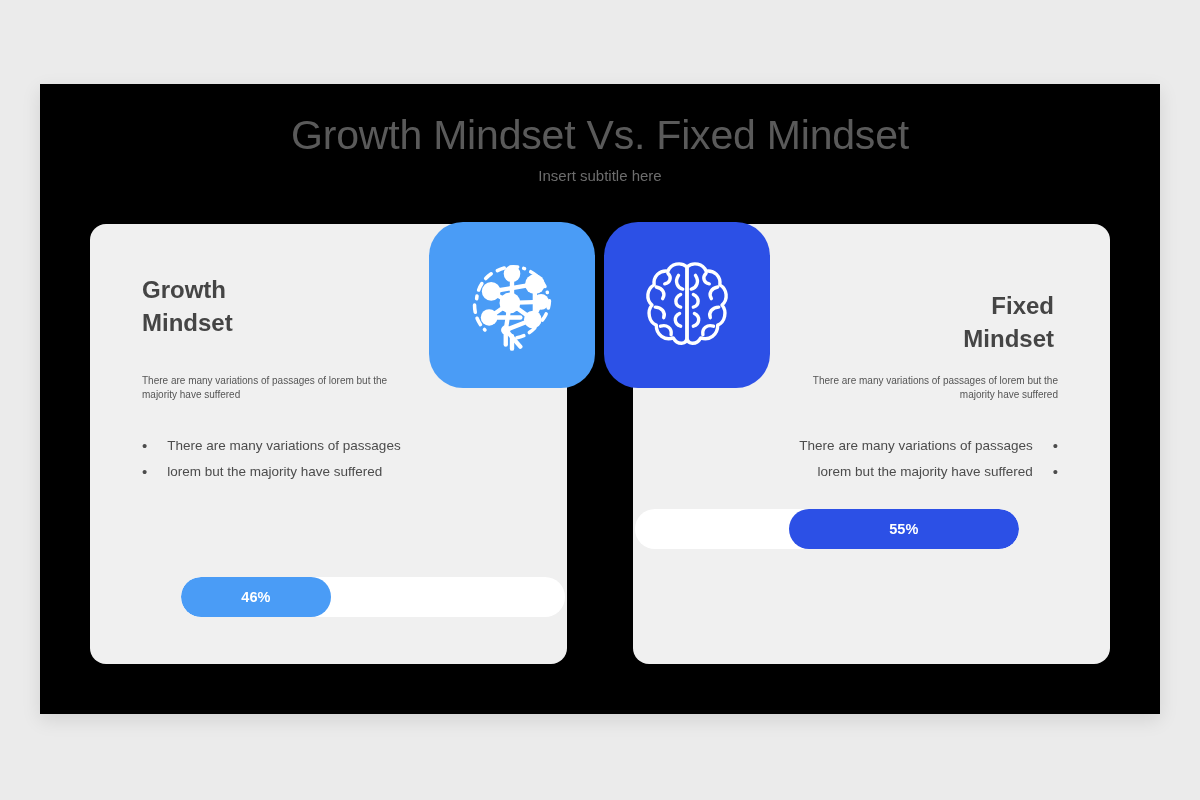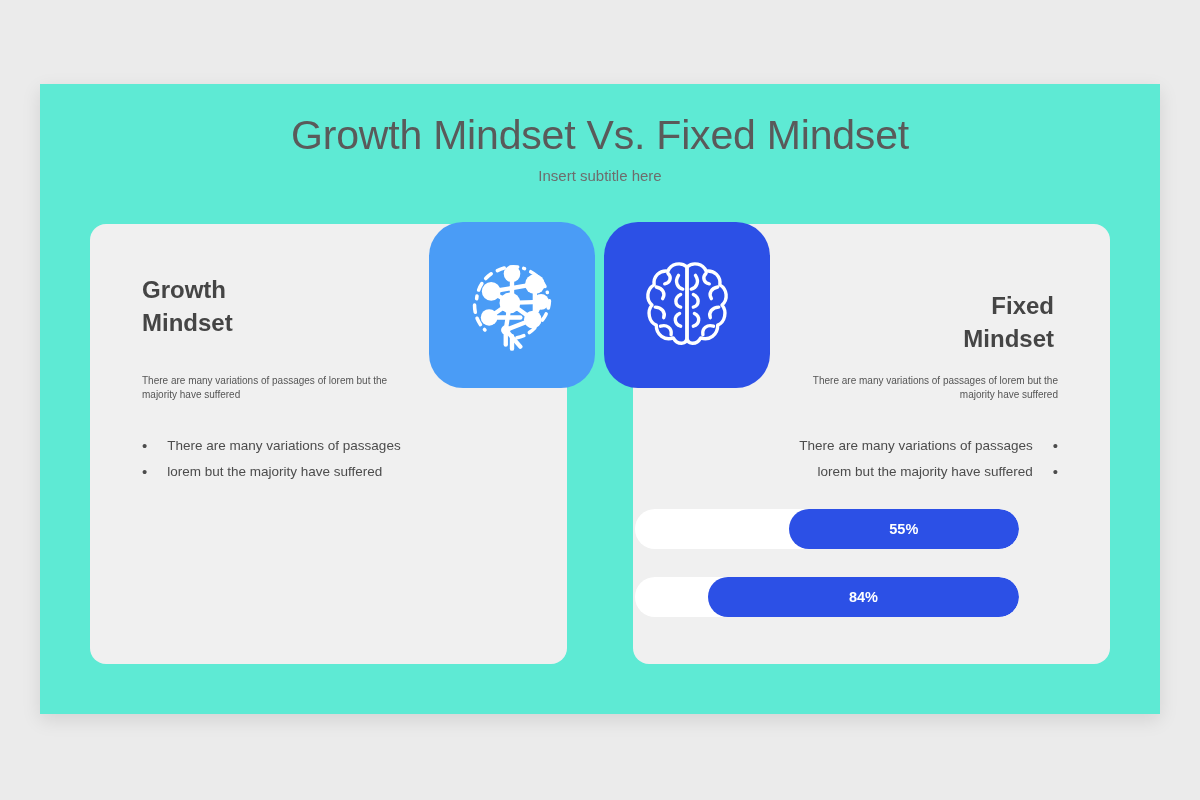--- a/index.html
+++ b/index.html
@@ -13,21 +13,21 @@
     font-family: "Liberation Sans", sans-serif;
     overflow: hidden;
   }
 
   #slide {
     position: absolute;
     left: 40px;
     top: 84px;
     width: 1120px;
     height: 630px;
-    background: #5eead4;
+    background: #000000;
     box-shadow: 0 6px 18px rgba(0,0,0,0.10);
   }
 
   
   #title {
     position: absolute;
     left: 0;
     top: 28px;
     width: 1120px;
     text-align: center;
@@ -173,20 +173,25 @@
         <span class="bullet-dot">•</span>
         <span>There are many variations of passages</span>
       </div>
       <div class="bullet-row">
         <span class="bullet-dot">•</span>
         <span>lorem but the majority have suffered</span>
       </div>
     </div>
 
 
+    <div class="bar-track bar-row-2">
+      <div class="bar-fill" style="width: 39%;">
+        <span>46%</span>
+      </div>
+    </div>
 
   </div>
 
   <div class="card" id="card-right">
 
     <div class="card-heading">
       <div>Fixed</div>
       <div>Mindset</div>
     </div>
 
@@ -202,25 +207,20 @@
         <span>lorem but the majority have suffered</span>
       </div>
     </div>
 
     <div class="bar-track bar-row-1">
       <div class="bar-fill" style="width: 60%; justify-content: center;">
         <span>55%</span>
       </div>
     </div>
 
-    <div class="bar-track bar-row-2">
-      <div class="bar-fill" style="width: 81%;">
-        <span>84%</span>
-      </div>
-    </div>
 
   </div>
 
   <div class="icon-tile" id="tile-growth">
     <svg width="104" height="104" viewBox="0 0 100 100">
       <g fill="none" stroke="#ffffff" stroke-width="3.4" stroke-linecap="round">
         <path d="M30 20 A33 33 0 0 0 16 44" stroke-dasharray="7 6"></path>
         <path d="M14 50 A33 33 0 0 0 24 74" stroke-dasharray="7 6"></path>
         <path d="M36 17 A33 33 0 0 1 62 15" stroke-dasharray="7 6"></path>
         <path d="M68 18 A33 33 0 0 1 84 38" stroke-dasharray="7 6"></path>

